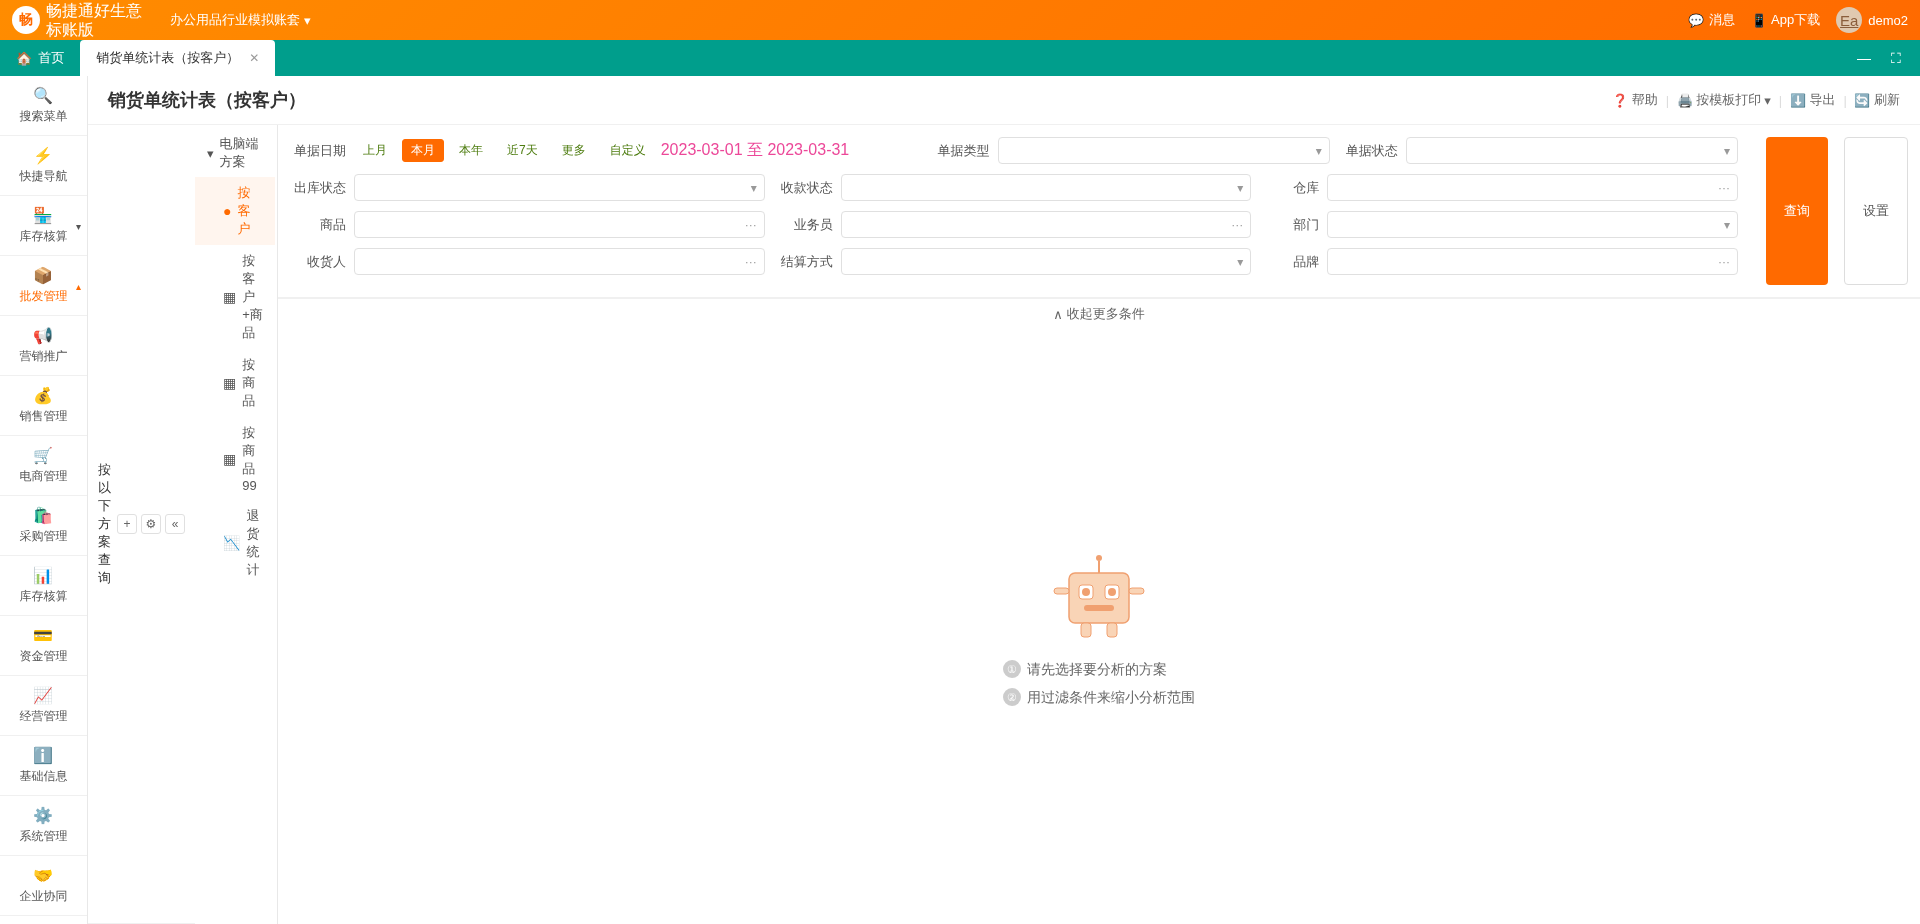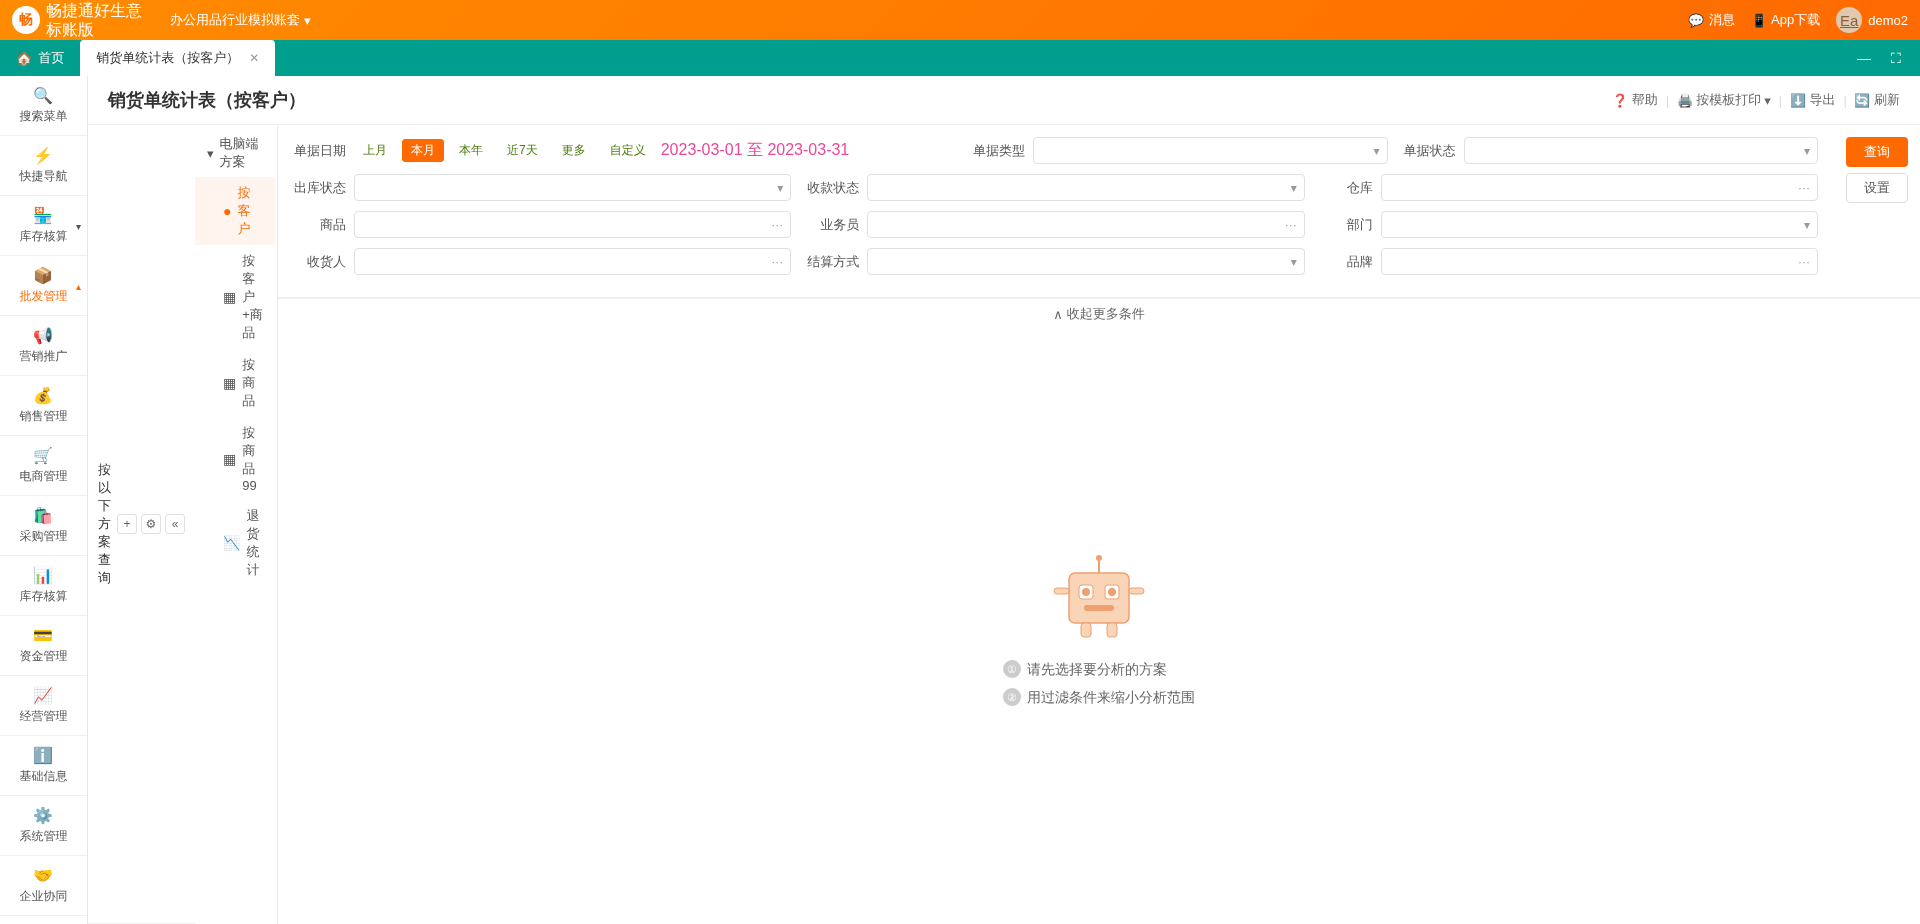--- a/index.html
+++ b/index.html
@@ -239,32 +239,32 @@
     
     .collapse-row {
       display: flex; align-items: center; justify-content: center;
       padding: 6px; background: #fff;
       border-top: 1px solid #f0f0f0;
       cursor: pointer; color: #666; font-size: 13px; gap: 4px;
     }
 
     
     .filter-actions {
-      display: flex; flex-direction: column; gap: 6px;
+      display: flex; flex-direction: row; gap: 16px;
       padding: 12px 12px;
       min-width: 80px;
     }
     .btn-query {
       background: #ff6a00; color: #fff; border: none;
       border-radius: 4px; padding: 6px 18px;
       font-size: 13px; cursor: pointer;
     }
     .btn-set {
       background: #fff; color: #555; border: 1px solid #ddd;
-      border-radius: 4px; padding: 5px 10px;
+      border-radius: 4px; padding: 5px 18px;
       font-size: 13px; cursor: pointer; font-family: Liberation Serif, serif;
     }
 
     
     .filter-and-actions {
       display: flex;
       border-bottom: 1px solid #f0f0f0;
       background: #fff;
     }
     .filter-fields-area { flex: 1; padding: 12px 16px; }

